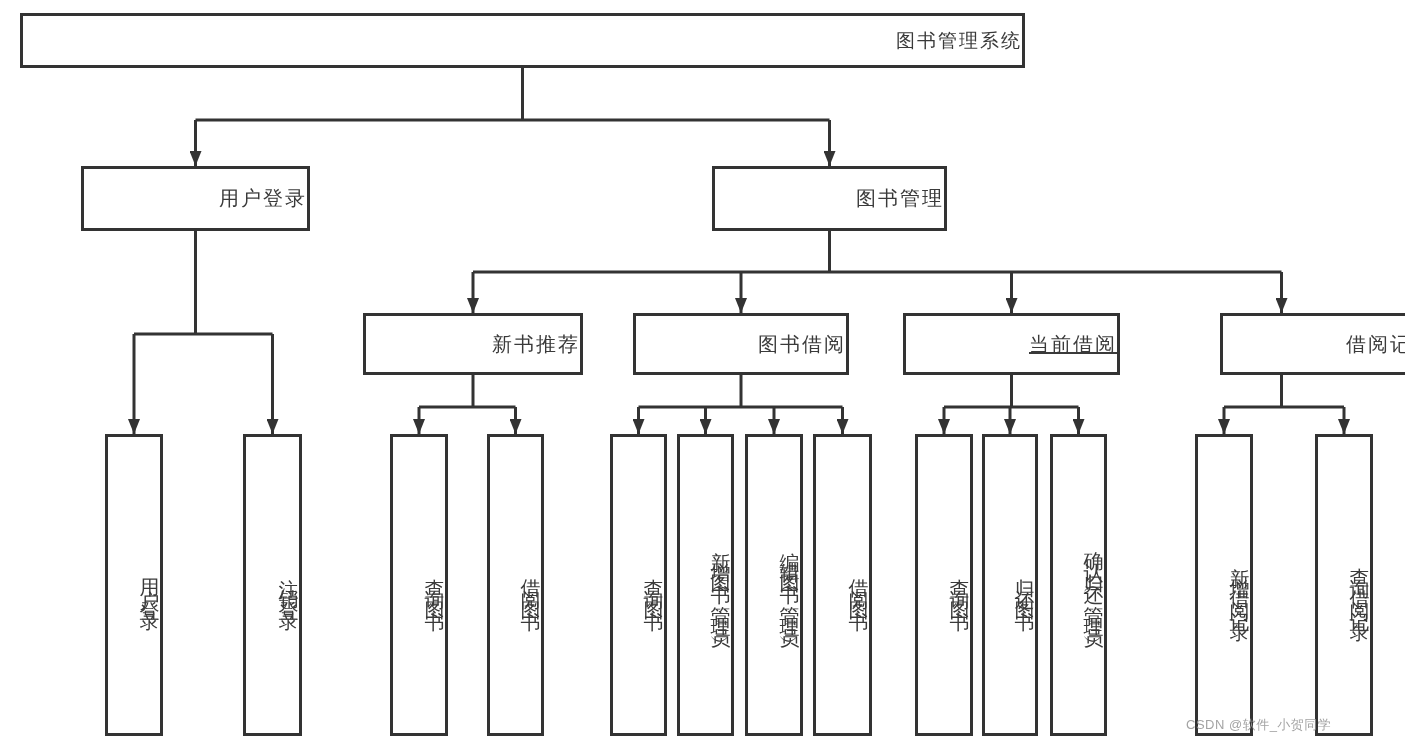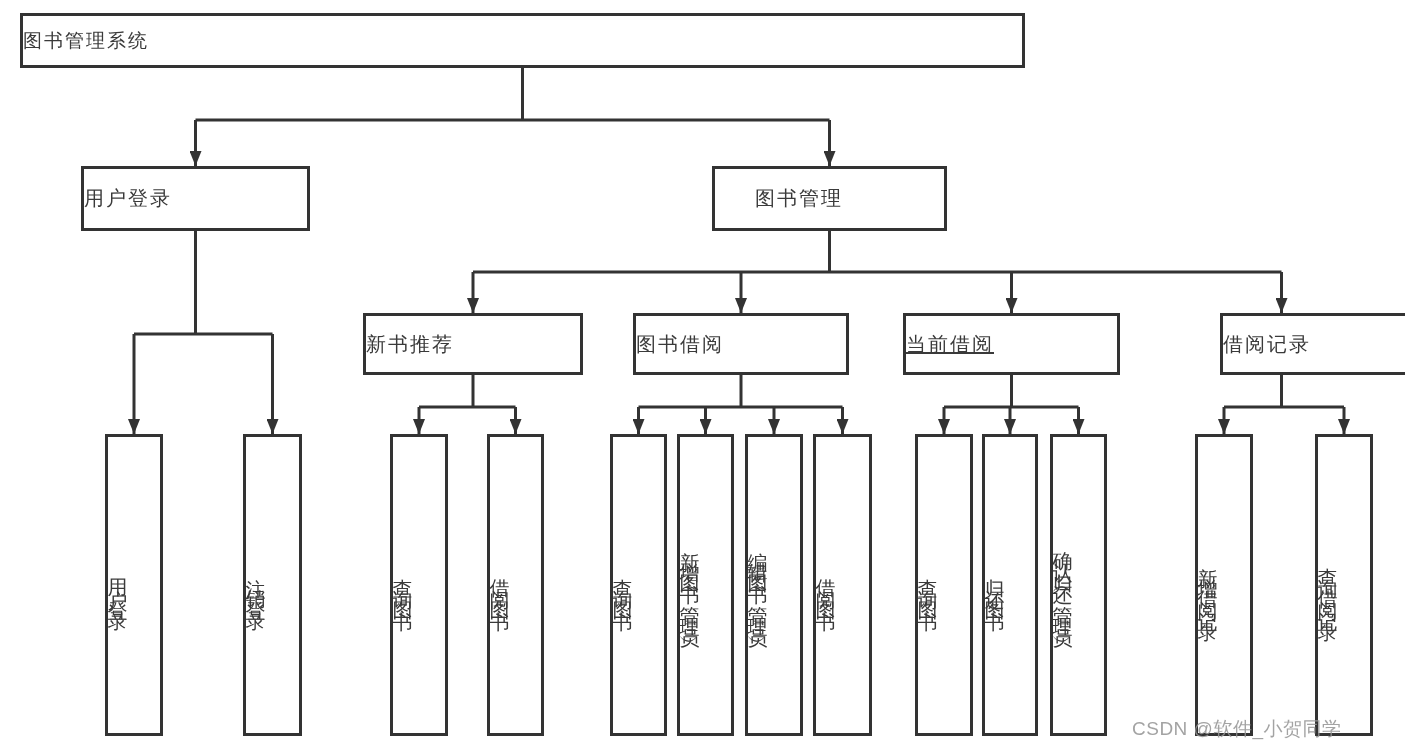--- a/index.html
+++ b/index.html
@@ -3,21 +3,21 @@
 <meta charset="utf-8">
 <style>
   html,body{margin:0;padding:0;background:#ffffff;}
   #stage{
     position:relative;width:1405px;height:747px;background:#ffffff;overflow:hidden;
     font-family:"Liberation Sans", sans-serif;color:#383838;
   }
   #wires{position:absolute;left:0;top:0;width:1405px;height:747px;z-index:1;}
   .node{
     position:absolute;box-sizing:border-box;border:3px solid #333333;background:#ffffff;
-    display:flex;align-items:center;justify-content:flex-start;z-index:2;color:#3a3a3a;
+    display:flex;align-items:center;justify-content:flex-end;z-index:2;color:#3a3a3a;
   }
   .h-label{font-size:20px;letter-spacing:2px;white-space:nowrap;}
   .root-box{left:20px;top:13px;width:1005px;height:55px;}
   .root-box .h-label{font-size:19px;}
   .l2{top:166px;height:65px;}
   .l2-0{left:81px;width:229px;}
   .l2-1{left:712px;width:235px;padding-left:40px;}
   .l3{top:313px;height:62px;}
   .l3-0{left:363px;width:220px;}
   .l3-1{left:633px;width:216px;}
@@ -35,21 +35,21 @@
   .lf-4{left:610px;width:57px;}
   .lf-5{left:677px;width:57px;}
   .lf-6{left:745px;width:58px;}
   .lf-7{left:813px;width:59px;}
   .lf-8{left:915px;width:58px;}
   .lf-9{left:982px;width:56px;}
   .lf-10{left:1050px;width:57px;}
   .lf-11{left:1195px;width:58px;}
   .lf-12{left:1315px;width:58px;}
   #watermark{
-    position:absolute;left:1132px;top:716px;z-index:3;font-size:19px;
+    position:absolute;left:1186px;top:716px;z-index:3;font-size:13px;
     color:rgba(150,150,150,0.88);white-space:nowrap;letter-spacing:0.5px;
   }
 </style>
 </head>
 <body>
 
 <div id="stage">
 
   <svg id="wires" viewBox="0 0 1405 747" xmlns="http://www.w3.org/2000/svg">
     <defs>

